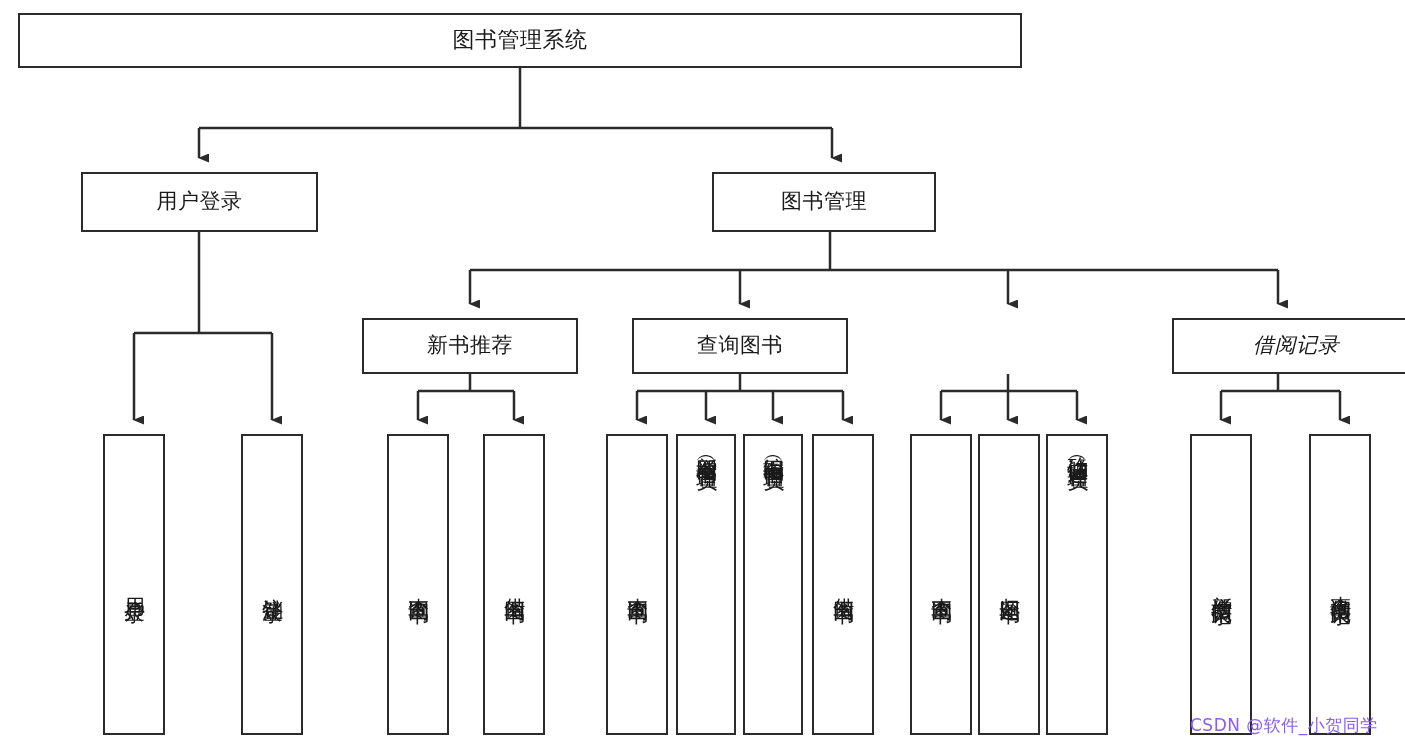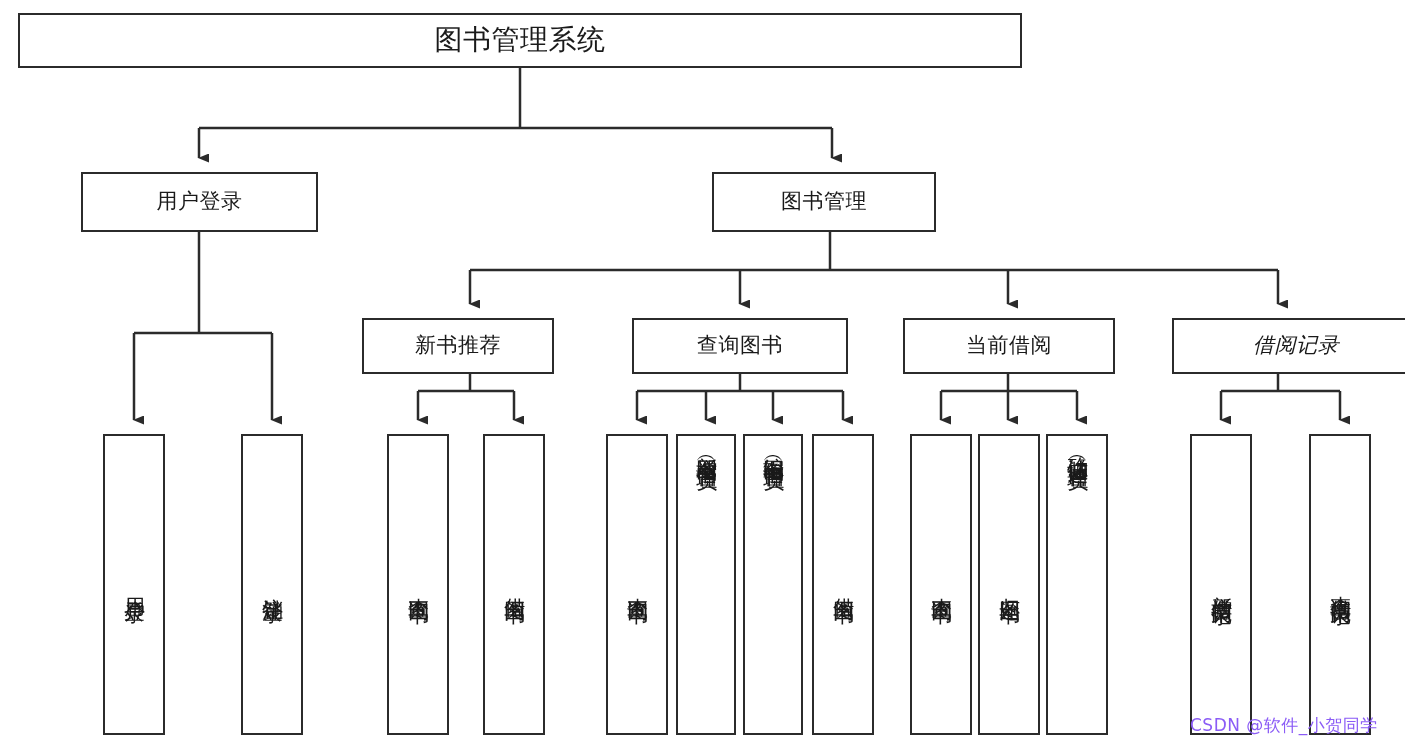--- a/index.html
+++ b/index.html
@@ -54,21 +54,21 @@
     white-space: nowrap;
   }
   .node.vert.center .label {
     margin-top: auto;
     margin-bottom: auto;
   }
   .node.vert.center {
     align-items: center;
     padding-top: 0;
   }
-  .node.root .label { font-size: 28px; }
+  .node.root .label { font-size: 22px; }
   .watermark {
     position: absolute;
     font-size: 17px;
     color: #8b5cf6;
     white-space: nowrap;
     letter-spacing: 0.5px;
   }
 </style>
 </head>
 <body>
@@ -130,28 +130,25 @@
     <span class="label">图书管理系统</span>
   </div>
 
   <div class="node horiz" style="left:81px; top:172px; width:237px; height:60px;">
     <span class="label">用户登录</span>
   </div>
   <div class="node horiz" style="left:712px; top:172px; width:224px; height:60px;">
     <span class="label">图书管理</span>
   </div>
 
-  <div class="node horiz" style="left:362px; top:318px; width:192px; height:56px;">
+  <div class="node horiz" style="left:362px; top:318px; width:216px; height:56px;">
     <span class="label">新书推荐</span>
   </div>
   <div class="node horiz" style="left:632px; top:318px; width:216px; height:56px;">
     <span class="label">查询图书</span>
-  </div>
-  <div class="node horiz" style="left:903px; top:318px; width:212px; height:56px;">
-    <span class="label">当前借阅</span>
   </div>
   <div class="node horiz" style="left:1172px; top:318px; width:248px; height:56px;font-style:italic;">
     <span class="label">借阅记录</span>
   </div>
 
   <div class="node vert center" style="left:103px; top:434px; width:62px; height:301px;">
     <span class="label">用户登录</span>
   </div>
   <div class="node vert center" style="left:241px; top:434px; width:62px; height:301px;">
     <span class="label">注销登录</span>

